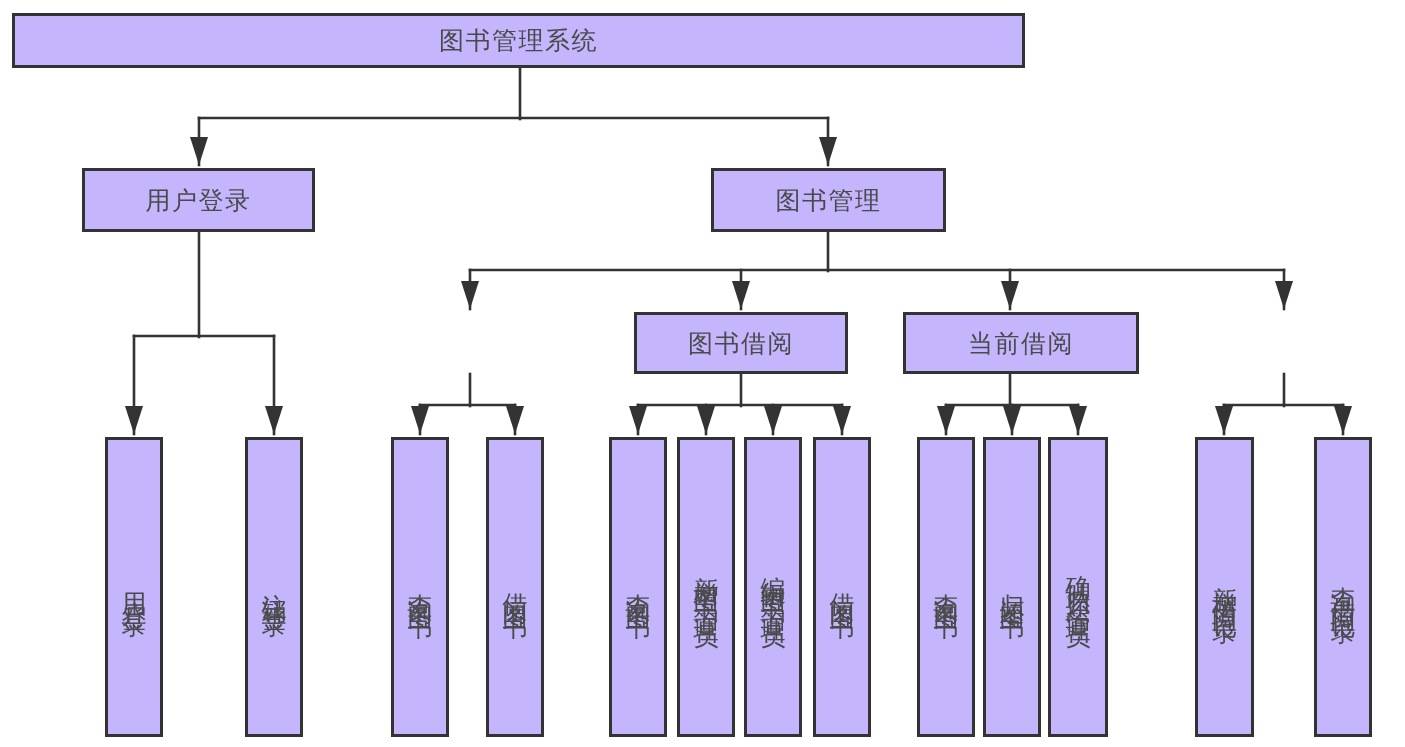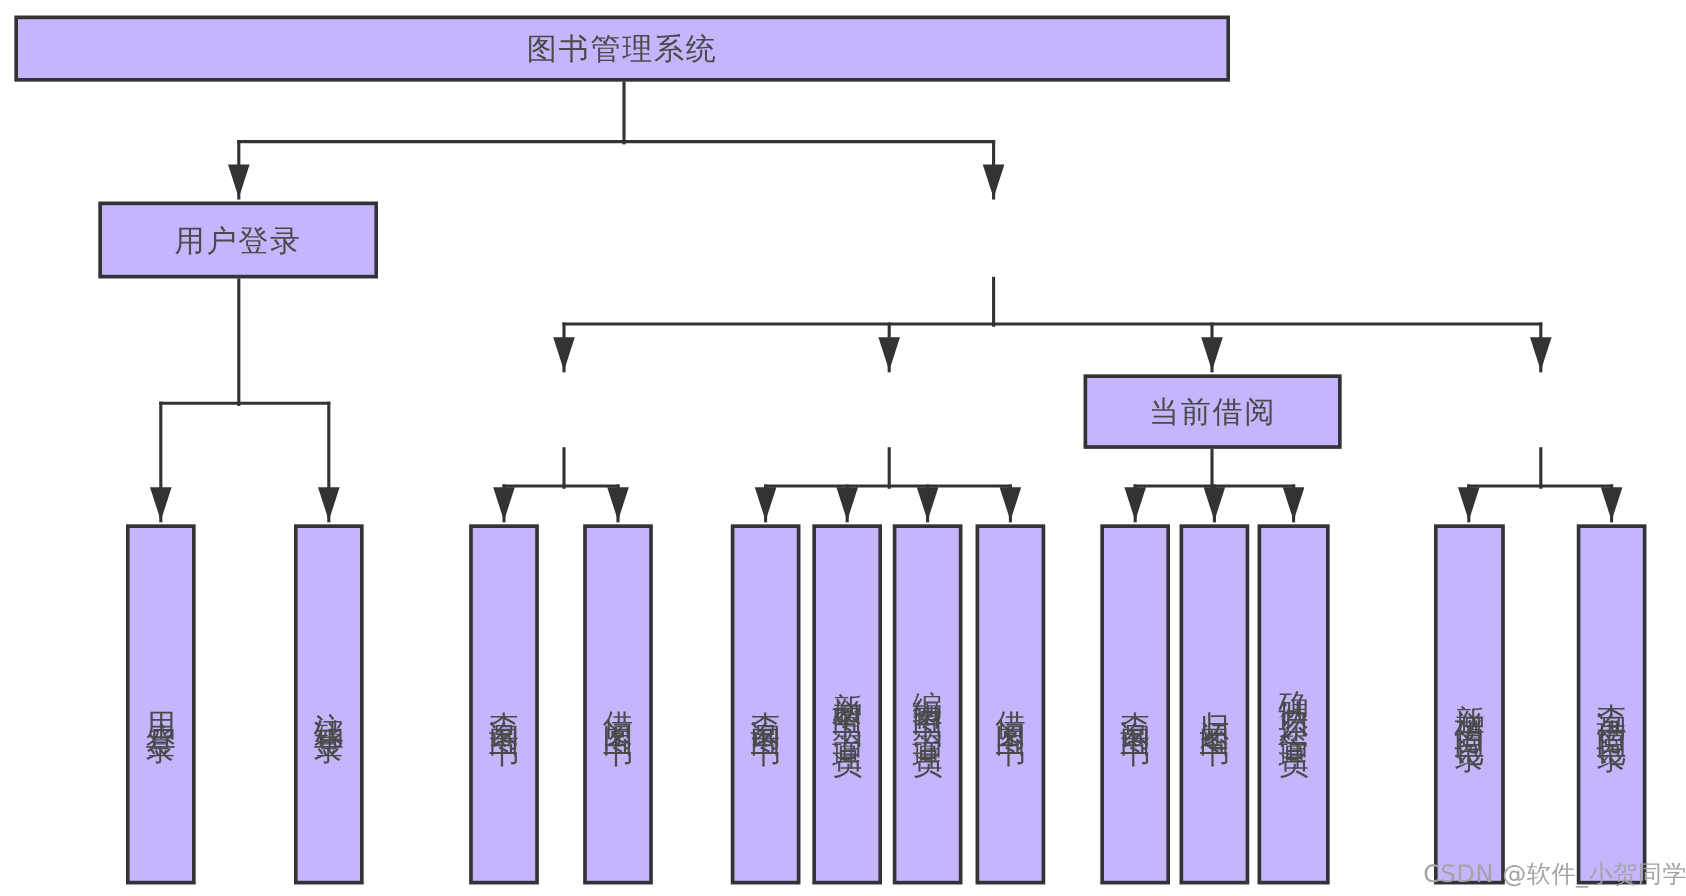--- a/index.html
+++ b/index.html
@@ -89,22 +89,28 @@
     <line x1="1343" y1="405" x2="1343" y2="434" marker-end="url(#ah)"></line>
   </svg>
 
   <div class="box h" style="left:12px;top:13px;width:1013px;height:55px">
     <span class="lbl">图书管理系统</span>
   </div>
 
   <div class="box h" style="left:82px;top:168px;width:233px;height:64px">
     <span class="lbl">用户登录</span>
   </div>
+  <div class="box h" style="left:711px;top:168px;width:235px;height:64px">
+    <span class="lbl">图书管理</span>
+  </div>
 
-  <div class="box h" style="left:903px;top:312px;width:215px;height:62px">
+  <div class="box h" style="left:634px;top:312px;width:214px;height:62px">
+    <span class="lbl">图书借阅</span>
+  </div>
+  <div class="box h" style="left:903px;top:312px;width:236px;height:62px">
     <span class="lbl">当前借阅</span>
   </div>
 
   <div class="box v" style="left:105px;top:437px;width:58px;height:300px">
     <span class="lbl">用户登录</span>
   </div>
   <div class="box v" style="left:245px;top:437px;width:58px;height:300px">
     <span class="lbl">注销登录</span>
   </div>
 
@@ -138,15 +144,14 @@
     <span class="lbl">确认归还（管理员）</span>
   </div>
 
   <div class="box v" style="left:1195px;top:437px;width:59px;height:300px">
     <span class="lbl">新增借阅记录</span>
   </div>
   <div class="box v" style="left:1314px;top:437px;width:58px;height:300px">
     <span class="lbl">查询借阅记录</span>
   </div>
 
-  <div class="watermark">CSDN @软件_小贺同学</div>
 
 </div>
 
 </body></html>

